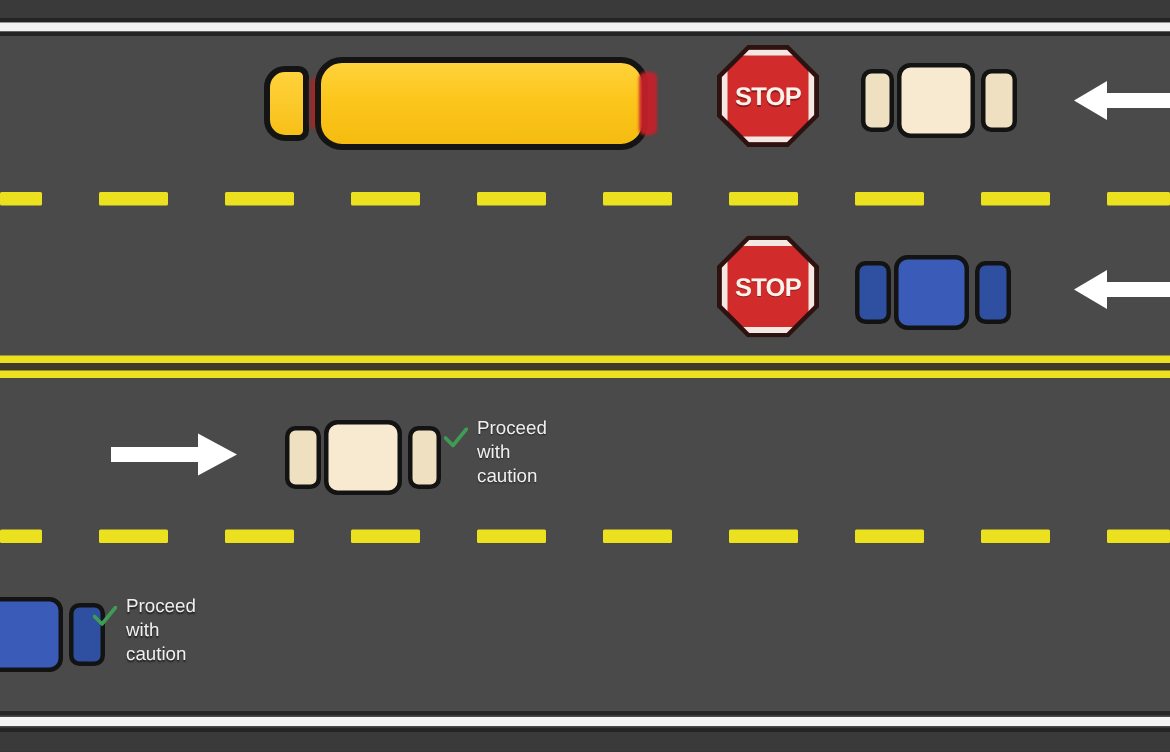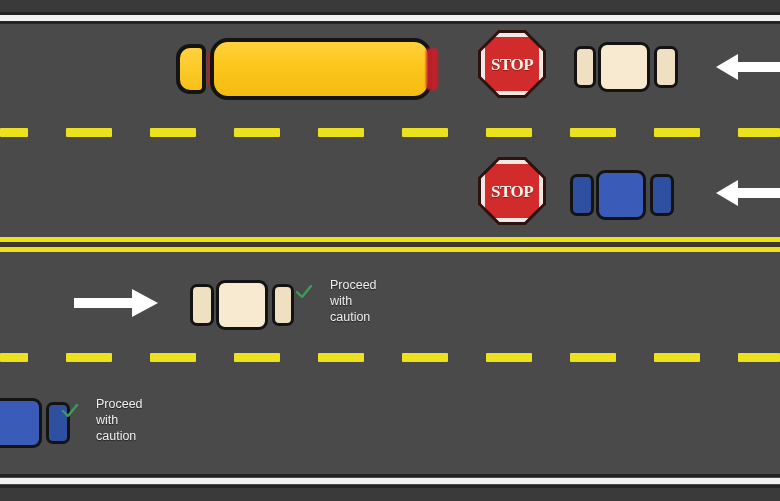--- a/index.html
+++ b/index.html
@@ -116,37 +116,37 @@
   }
   .octagon-outer {
     position:absolute; left:-3px; top:-3px;
     width:68px; height:68px;
     background:#2d1212;
     clip-path:polygon(30% 0%,70% 0%,100% 30%,100% 70%,70% 100%,30% 100%,0% 70%,0% 30%);
   }
   .stop-text {
     position:relative;
     color:#fdf3ea;
-    font-family:Liberation Serif, serif;
+    font-family:Liberation Sans, sans-serif;
     font-weight:bold;
     font-size:17px;
     letter-spacing:-0.5px;
     line-height:1;
     text-shadow:0 1px 0 rgba(0,0,0,.35);
   }
 
   
   .arrow { position:absolute; }
 
   
   .caption {
     position:absolute;
     display:flex;
     align-items:flex-start;
-    gap:18px;
+    gap:6px;
   }
   .check {
     flex:0 0 auto;
     margin-top:8px;
   }
   .caption-text {
     color:#f0f0f0;
     font-family:"Liberation Sans", sans-serif;
     font-size:12.5px;
     line-height:16px;

